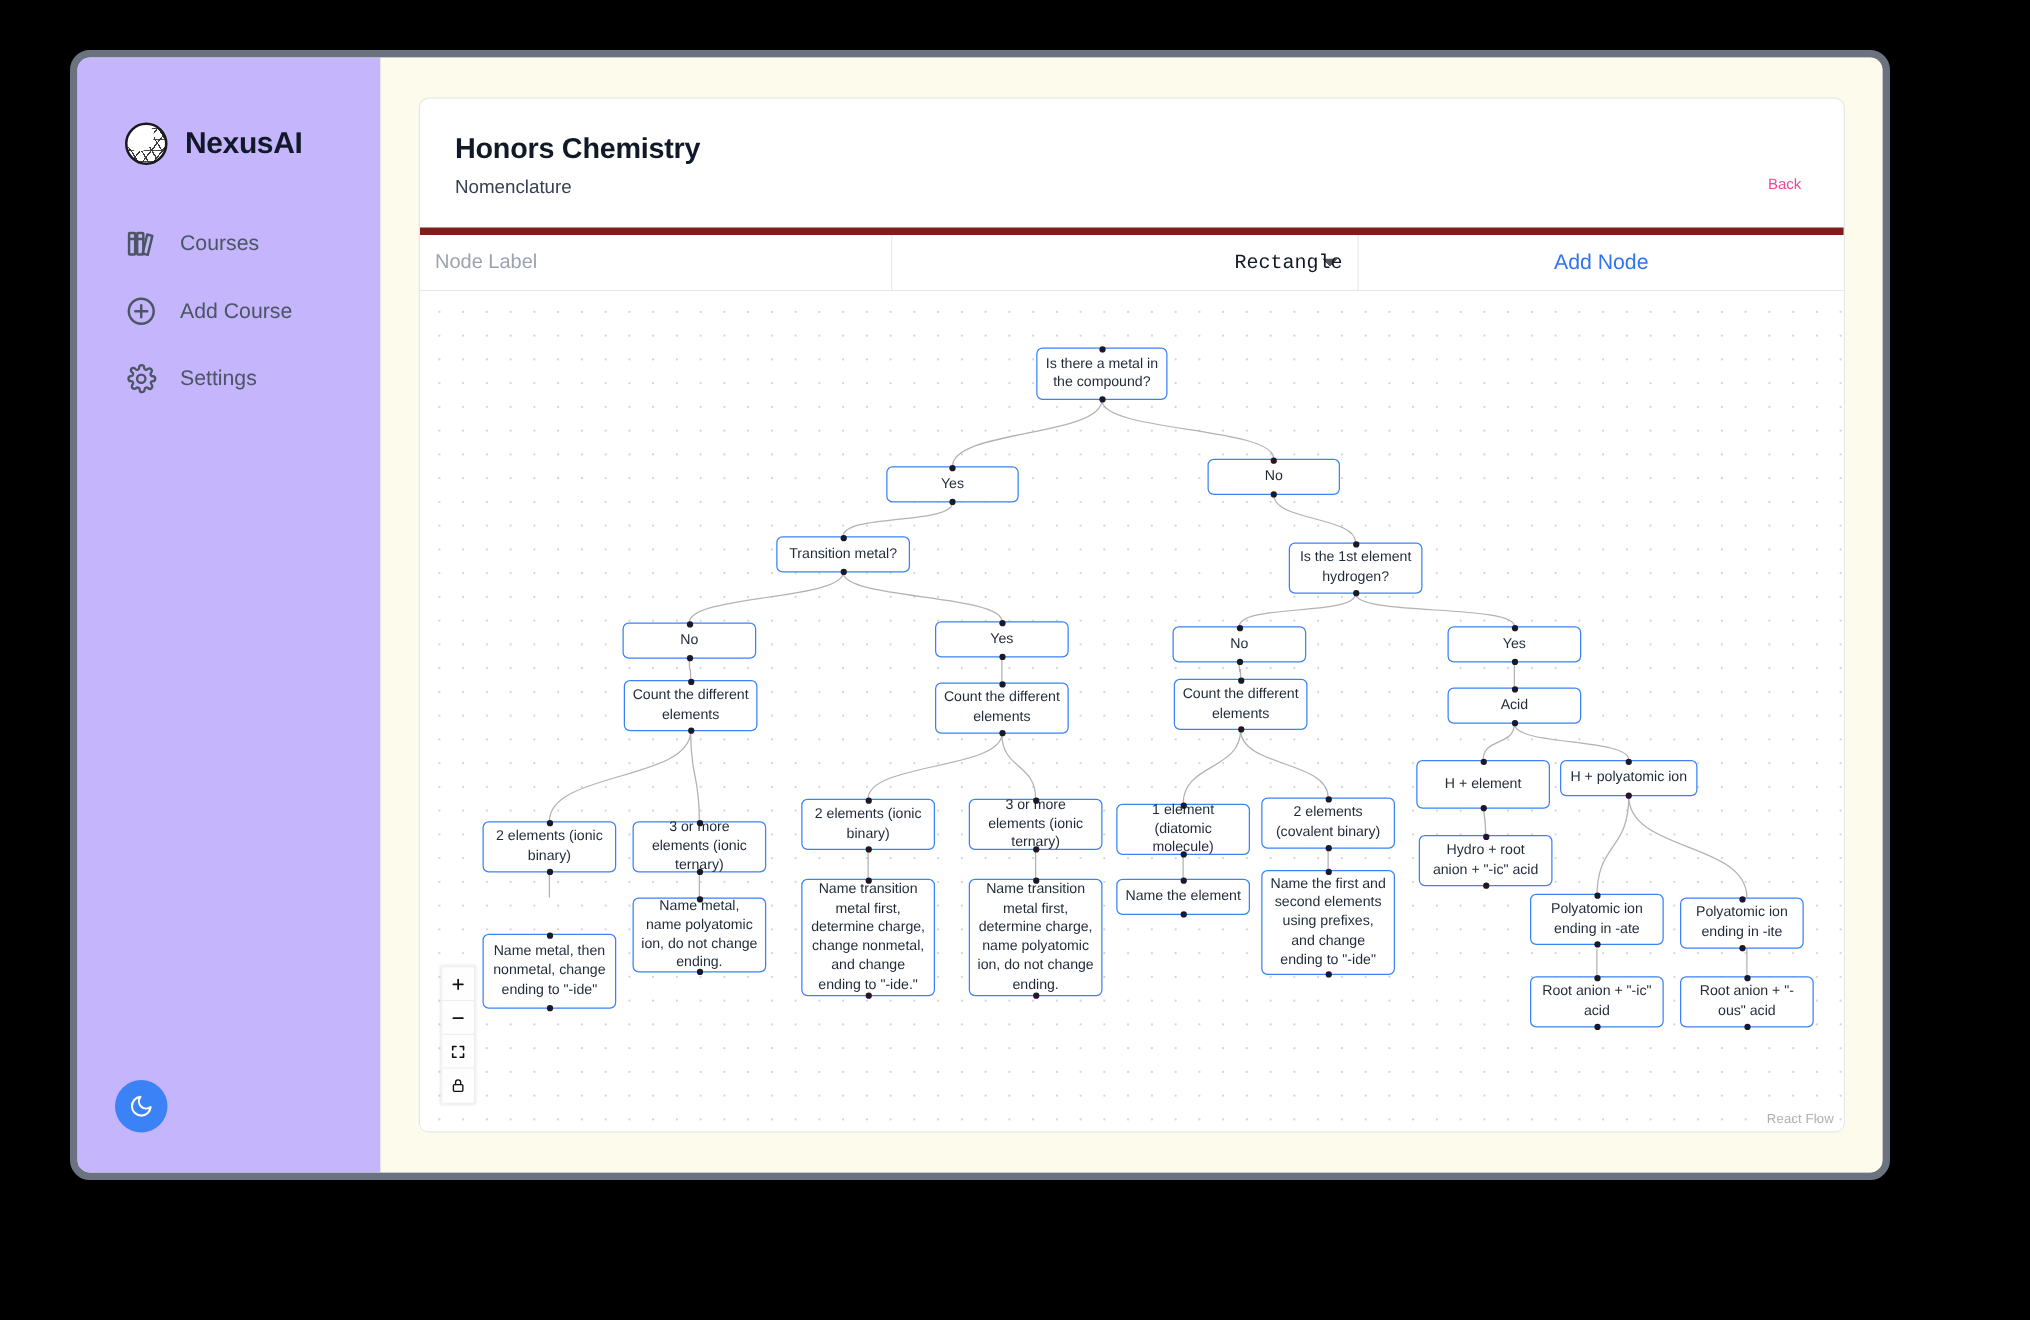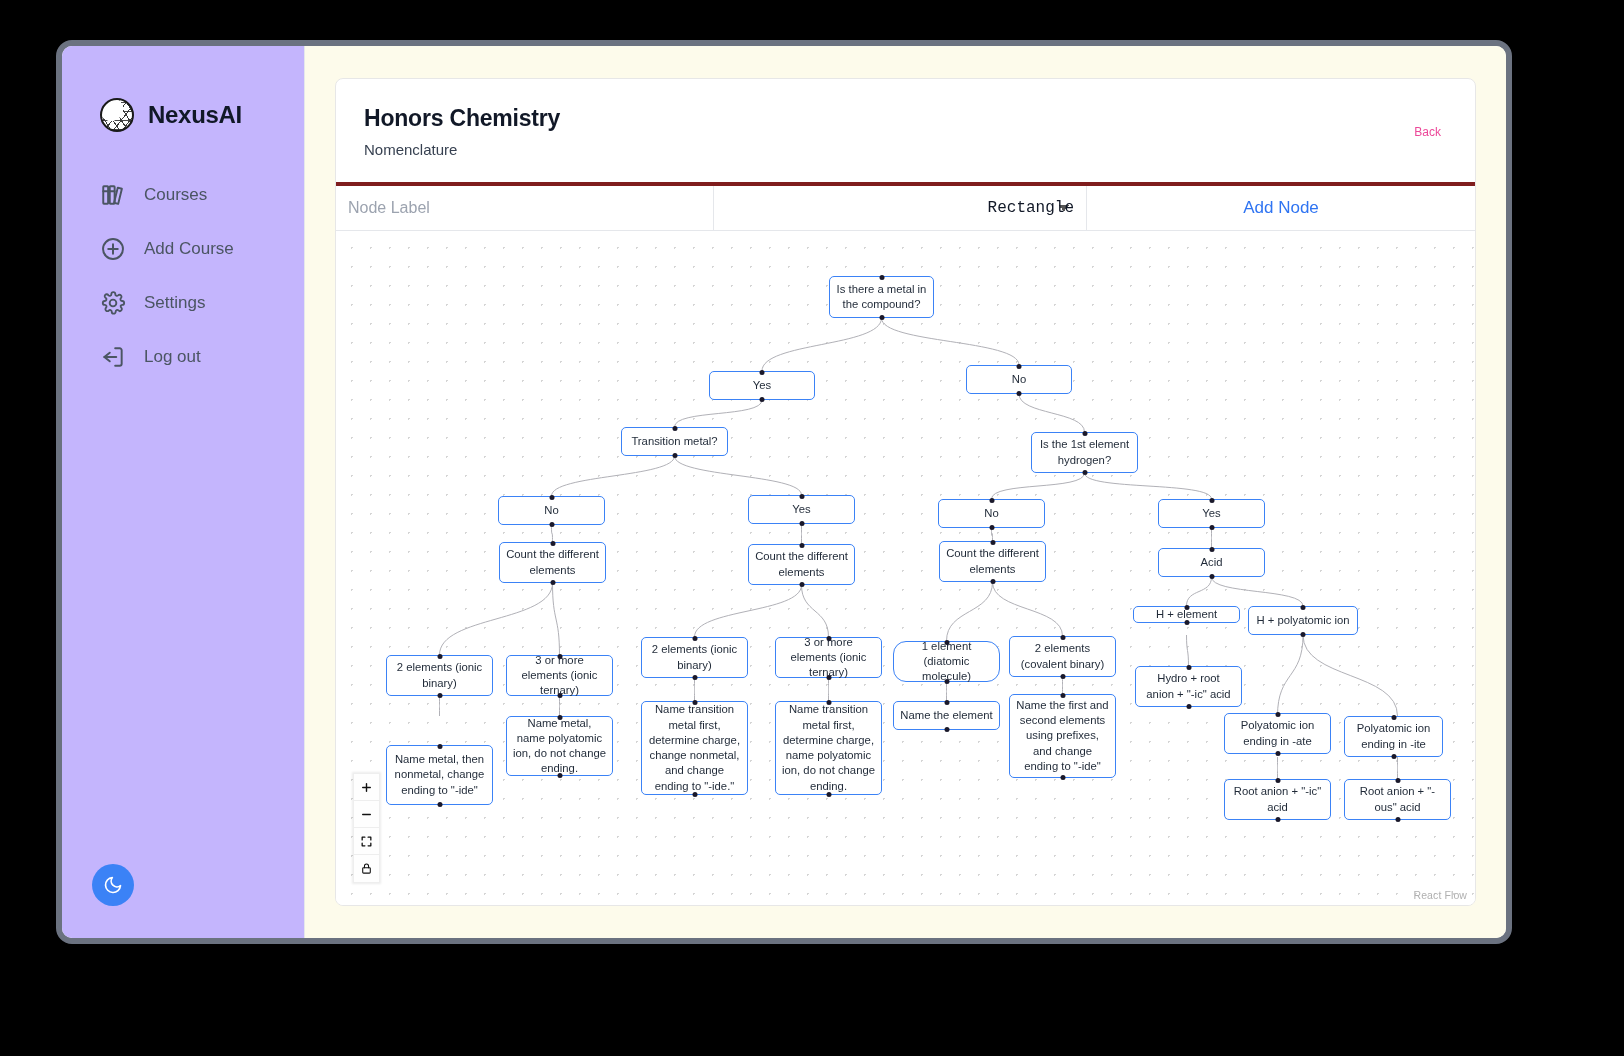--- a/index.html
+++ b/index.html
@@ -76,23 +76,23 @@
   }
   #editor-card {
     width: 100%; height: 100%;
     background: #ffffff;
     border: 1px solid #e7e7e7;
     border-radius: 8px;
     display: flex; flex-direction: column;
     overflow: hidden;
   }
   #card-header {
-    display: flex; align-items: center; justify-content: space-between;
+    display: flex; align-items: flex-end; justify-content: space-between;
     padding: 26px 28px 24px 28px;
-    border-bottom: 4px solid #7f1d1d;
+    border-bottom: 6px solid #7f1d1d;
     gap: 39px;
   }
   #course-title { font-size: 23px; font-weight: bold; color: #111827; letter-spacing: -0.2px;}
   #course-subtitle { font-size: 15px; color: #374151; margin-top: 9px; }
   #back-button {
     font-size: 12px; color: #ec4899; background: none; border: none;
     cursor: pointer; padding: 4px 6px; font-family: inherit;
   }
 
   #toolbar { display: flex; border-bottom: 1px solid #e5e7eb; height: 45px; }
@@ -217,30 +217,20 @@
       <div class="nav-item">
         <span class="nav-icon">
           <svg viewBox="0 0 24 24" fill="none" stroke="currentColor" stroke-width="1.7" stroke-linecap="round" stroke-linejoin="round">
             <circle cx="12" cy="12" r="3.1"></circle>
             <path d="M19.3 14.6a1.5 1.5 0 0 0 .3 1.65l.05.05a1.82 1.82 0 1 1-2.58 2.58l-.05-.05a1.5 1.5 0 0 0-1.65-.3 1.5 1.5 0 0 0-.91 1.37v.15a1.82 1.82 0 0 1-3.64 0v-.08a1.5 1.5 0 0 0-.98-1.37 1.5 1.5 0 0 0-1.65.3l-.05.05a1.82 1.82 0 1 1-2.58-2.58l.05-.05a1.5 1.5 0 0 0 .3-1.65 1.5 1.5 0 0 0-1.37-.91h-.15a1.82 1.82 0 1 1 0-3.64h.08a1.5 1.5 0 0 0 1.37-.98 1.5 1.5 0 0 0-.3-1.65l-.05-.05A1.82 1.82 0 1 1 7.8 4.96l.05.05a1.5 1.5 0 0 0 1.65.3h.07a1.5 1.5 0 0 0 .91-1.37v-.15a1.82 1.82 0 0 1 3.64 0v.08a1.5 1.5 0 0 0 .91 1.37 1.5 1.5 0 0 0 1.65-.3l.05-.05a1.82 1.82 0 1 1 2.58 2.58l-.05.05a1.5 1.5 0 0 0-.3 1.65v.07a1.5 1.5 0 0 0 1.37.91h.15a1.82 1.82 0 0 1 0 3.64h-.08a1.5 1.5 0 0 0-1.37.91z"></path>
           </svg>
         </span>
         <span class="nav-label">Settings</span>
       </div>
 
-      <div class="nav-item">
-        <span class="nav-icon">
-          <svg viewBox="0 0 24 24" fill="none" stroke="currentColor" stroke-width="1.8" stroke-linecap="round" stroke-linejoin="round">
-            <path d="M14 4h4.2A1.8 1.8 0 0 1 20 5.8v12.4A1.8 1.8 0 0 1 18.2 20H14"></path>
-            <path d="M9 8l-5 4 5 4"></path>
-            <path d="M4 12h11"></path>
-          </svg>
-        </span>
-        <span class="nav-label">Log out</span>
-      </div>
 
     </nav>
 
     <button id="theme-toggle">
       <svg viewBox="0 0 24 24" fill="none" stroke="currentColor" stroke-width="2" stroke-linecap="round" stroke-linejoin="round">
         <path d="M21 12.8A9 9 0 1 1 11.2 3a7 7 0 0 0 9.8 9.8z"></path>
       </svg>
     </button>
   </aside>
 
@@ -374,31 +364,31 @@
             <div class="rf-node" style="left: 305px; top: 406px; width: 107px; height: 41px;">
               <span>2 elements (ionic binary)</span>
               <span class="handle top"></span>
               <span class="handle bottom"></span>
             </div>
             <div class="rf-node" style="left: 439px; top: 406px; width: 107px; height: 41px;">
               <span>3 or more elements (ionic ternary)</span>
               <span class="handle top"></span>
               <span class="handle bottom"></span>
             </div>
-            <div class="rf-node" style="left: 557px; top: 410px; width: 107px; height: 41px; border-radius: 13px;">
+            <div class="rf-node" style="left: 557px; top: 410px; width: 107px; height: 41px;">
               <span>1 element (diatomic molecule)</span>
               <span class="handle top"></span>
               <span class="handle bottom"></span>
             </div>
             <div class="rf-node" style="left: 673px; top: 405px; width: 107px; height: 41px;">
               <span>2 elements (covalent binary)</span>
               <span class="handle top"></span>
               <span class="handle bottom"></span>
             </div>
-            <div class="rf-node" style="left: 797px; top: 375px; width: 107px; height: 17px;">
+            <div class="rf-node" style="left: 797px; top: 375px; width: 107px; height: 39px;">
               <span>H + element</span>
               <span class="handle top"></span>
               <span class="handle bottom"></span>
             </div>
             <div class="rf-node" style="left: 912px; top: 375px; width: 110px; height: 29px;">
               <span>H + polyatomic ion</span>
               <span class="handle top"></span>
               <span class="handle bottom"></span>
             </div>
             <div class="rf-node" style="left: 50px; top: 514px; width: 107px; height: 60px;">

